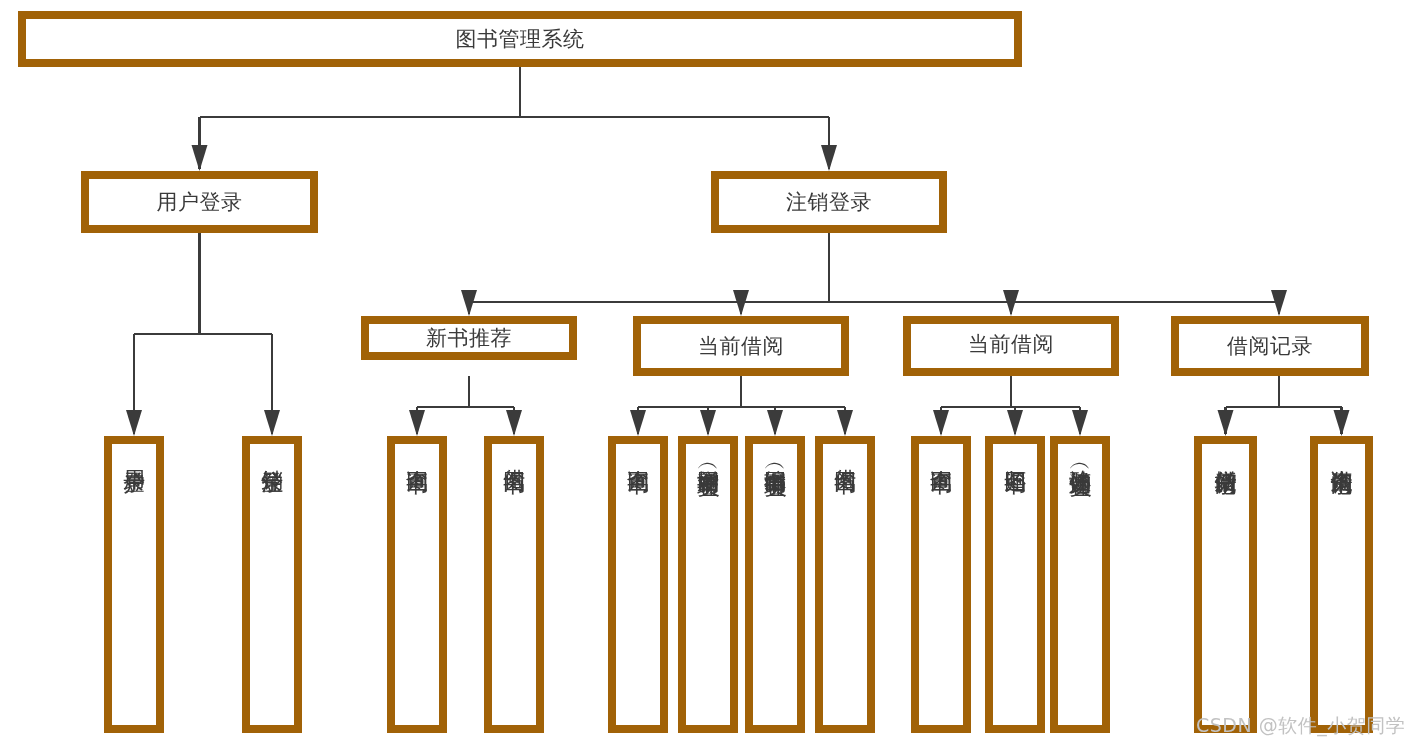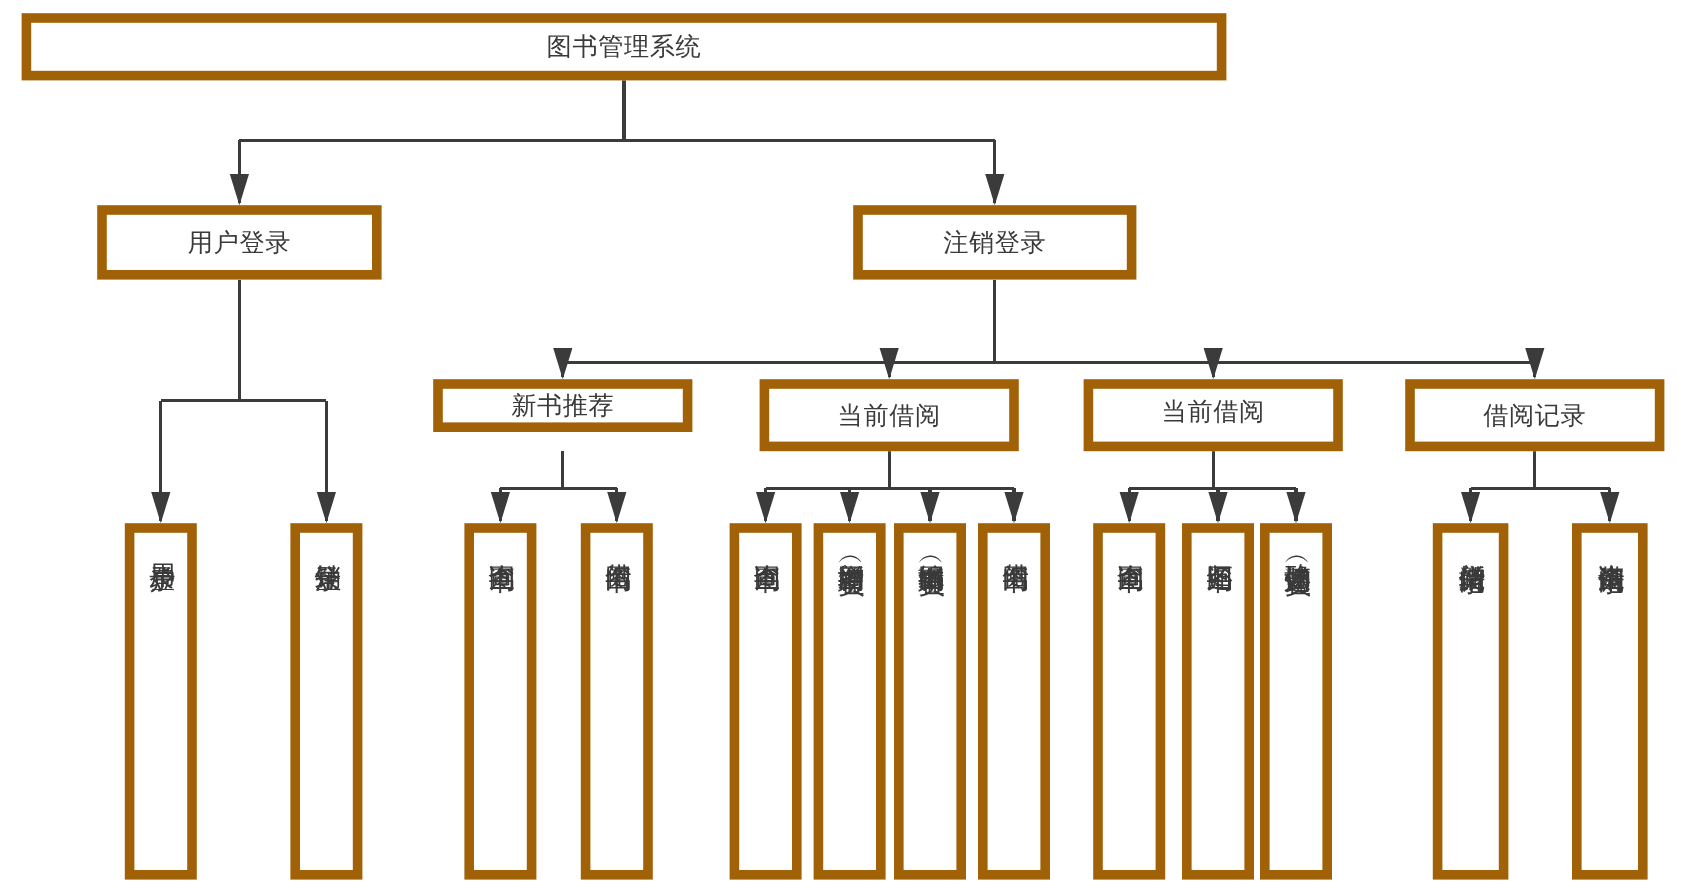--- a/index.html
+++ b/index.html
@@ -137,21 +137,21 @@
       </div>
       <div class="node horizontal" style="left: 361px; top: 316px; width: 216px; height: 44px;">
         <div class="node-label">新书推荐</div>
       </div>
       <div class="node horizontal" style="left: 633px; top: 316px; width: 216px; height: 60px;">
         <div class="node-label">当前借阅</div>
       </div>
       <div class="node horizontal" style="left: 903px; top: 316px; width: 216px; height: 60px; font-family: Liberation Mono, monospace;">
         <div class="node-label">当前借阅</div>
       </div>
-      <div class="node horizontal" style="left: 1171px; top: 316px; width: 216px; height: 60px;">
+      <div class="node horizontal" style="left: 1171px; top: 316px; width: 198px; height: 60px;">
         <div class="node-label">借阅记录</div>
       </div>
       <div class="node vertical" style="left: 104px; top: 436px; width: 60px; height: 297px;">
         <div class="node-label">用户登录</div>
       </div>
       <div class="node vertical" style="left: 242px; top: 436px; width: 60px; height: 297px;">
         <div class="node-label">注销登录</div>
       </div>
       <div class="node vertical" style="left: 387px; top: 436px; width: 60px; height: 297px;">
         <div class="node-label">查询图书</div>
@@ -180,13 +180,14 @@
       <div class="node vertical" style="left: 1050px; top: 436px; width: 60px; height: 297px;">
         <div class="node-label">确认归还（管理员）</div>
       </div>
       <div class="node vertical" style="left: 1194px; top: 436px; width: 63px; height: 297px;">
         <div class="node-label">新增借阅记录</div>
       </div>
       <div class="node vertical" style="left: 1310px; top: 436px; width: 63px; height: 297px;">
         <div class="node-label">查询借阅记录</div>
       </div>
     </div>
+  <div class="watermark" style="left:1196px; top:713px;">CSDN @软件_小贺同学</div>
 </div>
 
 </body></html>

